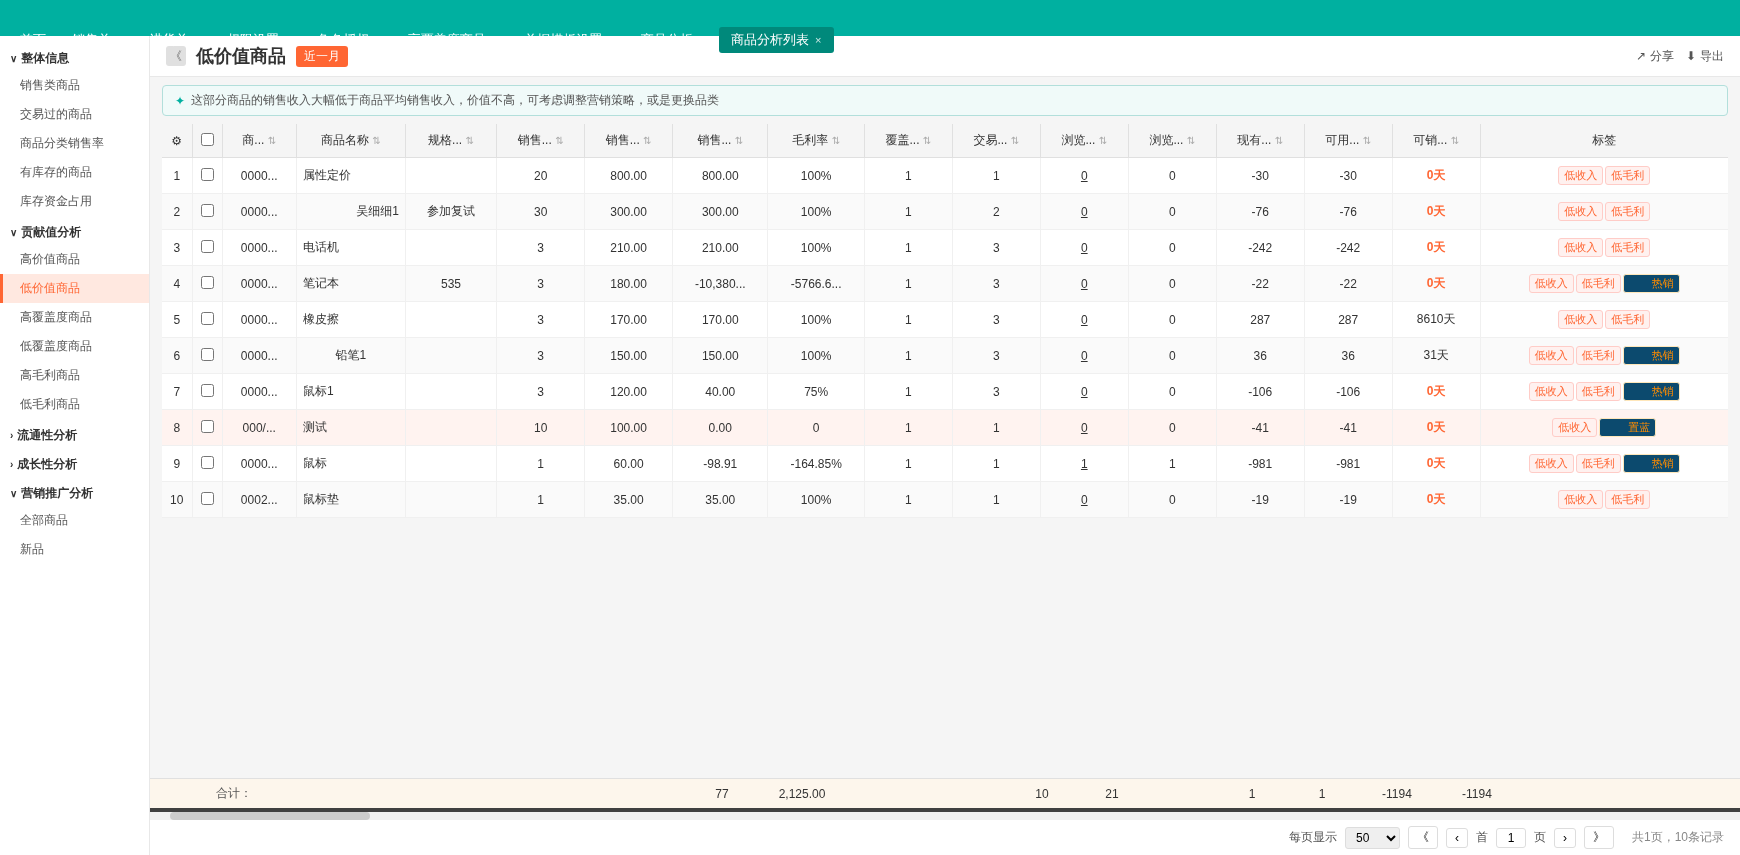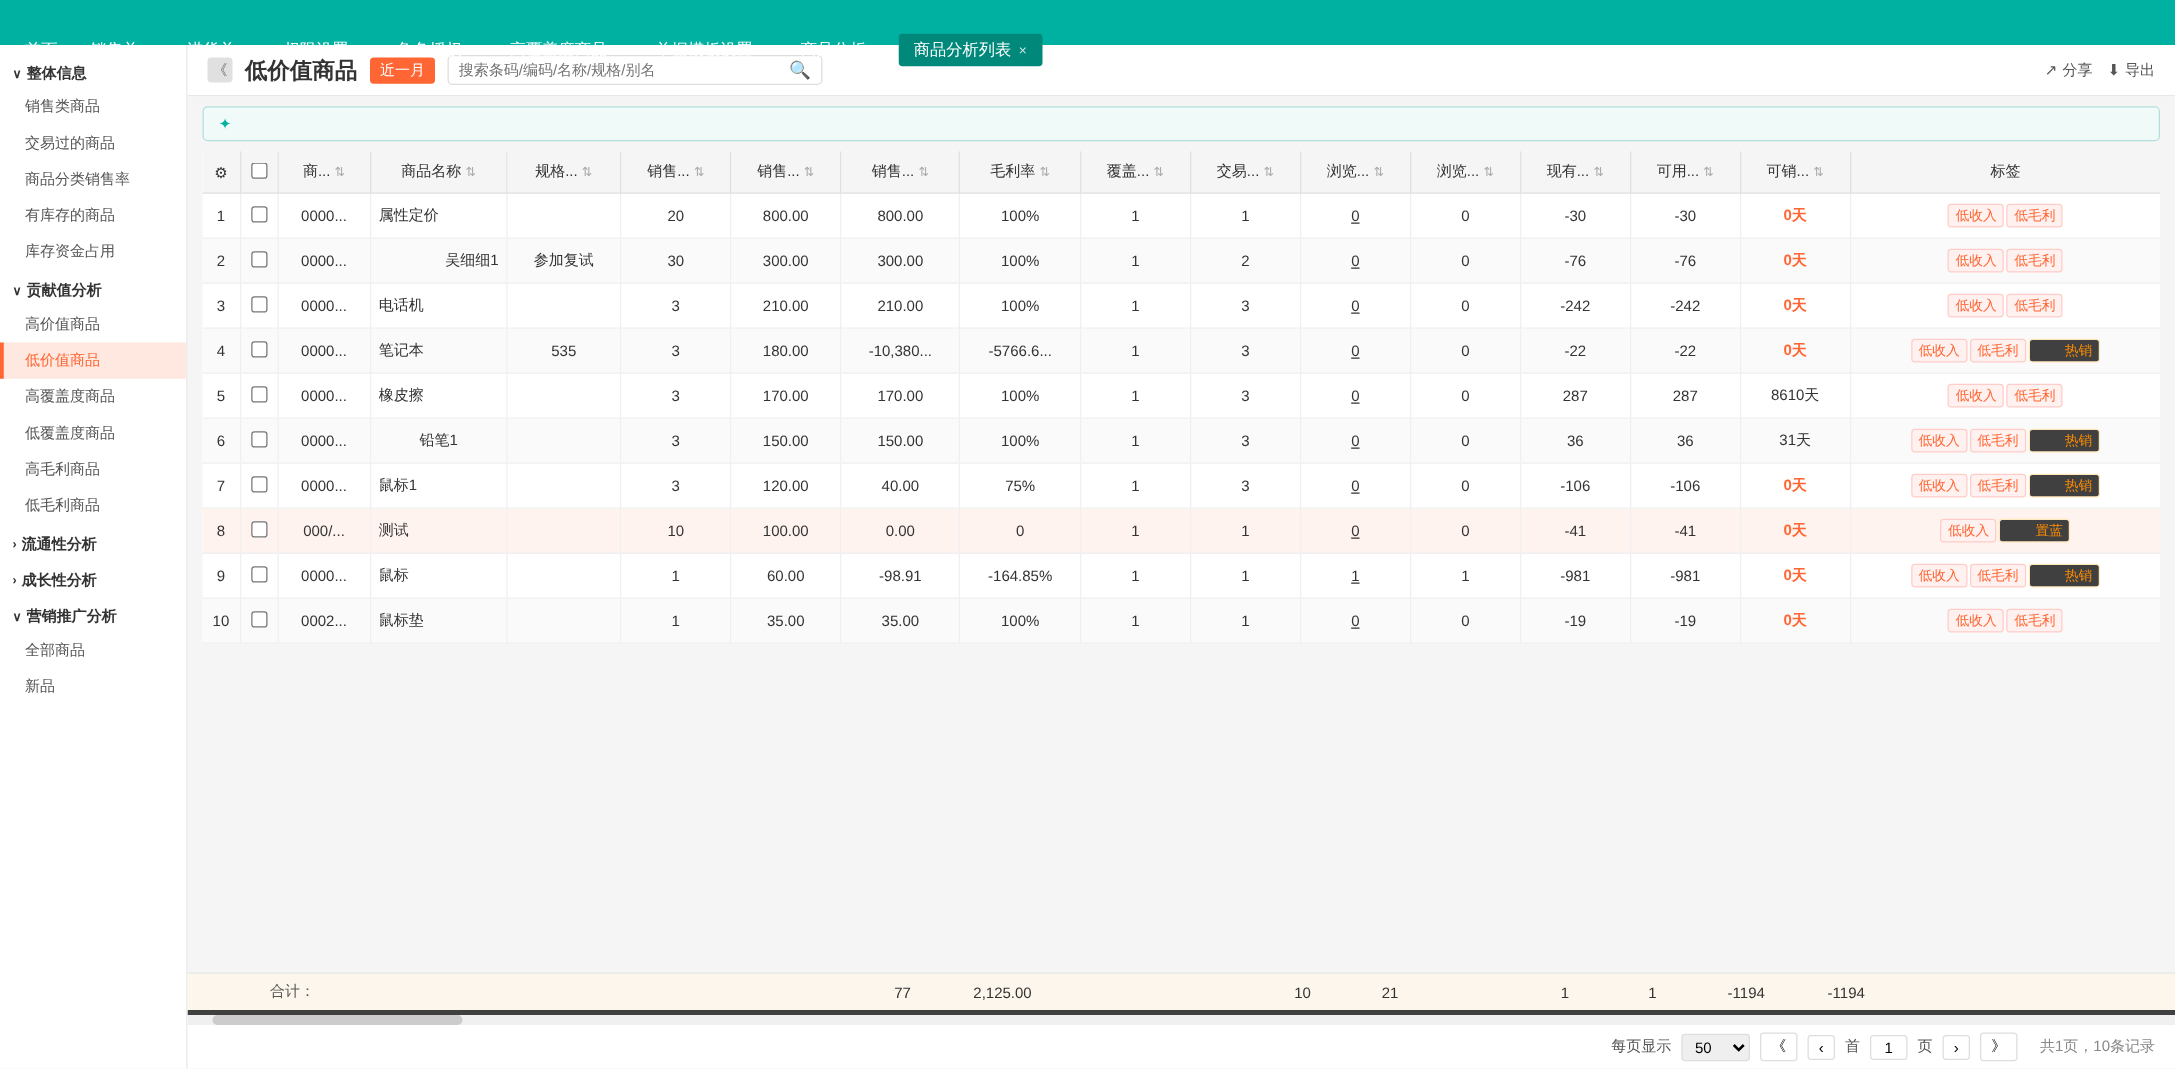--- a/index.html
+++ b/index.html
@@ -45,21 +45,21 @@
     thead th { padding: 8px 6px; border-bottom: 1px solid #e0e0e0; border-right: 1px solid #e0e0e0; text-align: center; white-space: nowrap; color: #333; font-weight: normal; cursor: pointer; position: relative; }
     thead th:last-child { border-right: none; }
     thead th .sort-icon { color: #aaa; font-size: 10px; }
     tbody tr { border-bottom: 1px solid #f0f0f0; }
     tbody tr:nth-child(even) { background: #fafafa; }
     tbody tr.highlighted { background: #fff3f0; }
     tbody td { padding: 7px 6px; border-right: 1px solid #f0f0f0; text-align: center; white-space: nowrap; }
     tbody td:last-child { border-right: none; }
     .tag { display: inline-block; padding: 1px 5px; border-radius: 3px; font-size: 11px; margin: 1px; text-align: center; }
     .tag-red { color: #ff6633; border: 1px solid #ffccc7; background: #fff1ef; }
-    .tag-orange { color: #ff8c00; border: 1px solid #ffe7ba; background: #404040; padding-left: 28px; }
+    .tag-orange { color: #ff8c00; border: 1px solid #ffe7ba; background: #0c4a6e; padding-left: 28px; }
     .days-red { color: #ff6633; font-weight: bold; }
     .days-normal { color: #333; }
     .link-underline { text-decoration: underline; color: #333; cursor: pointer; }
     .checkbox-col { width: 30px; }
     .gear-col { width: 30px; }
 
     
     .footer { background: #fff; border-top: 1px solid #e0e0e0; }
     .totals-row { display: flex; align-items: center; padding: 6px 12px; border-bottom: 4px solid #404040; background: #fdf6ec; font-size: 12px; }
     .scrollbar-row { height: 8px; background: #f0f0f0; }
@@ -145,38 +145,35 @@
     <div class="sidebar-item">全部商品</div>
     <div class="sidebar-item">新品</div>
   </div>
 
   <div class="main-content">
 
     <div class="page-header">
       <div class="collapse-btn">《</div>
       <span class="page-title">低价值商品</span>
       <span class="period-badge">近一月</span>
-      <div class="search-box">
-        <input type="text" style="background: transparent;" placeholder="搜索条码/编码/名称/规格/别名">
-        <span class="search-icon">🔍</span>
-      </div>
       <div class="header-right">
         <div class="header-btn">
           <span>↗</span>
           <span>分享</span>
         </div>
         <div class="header-btn">
           <span>⬇</span>
           <span>导出</span>
         </div>
       </div>
     </div>
 
     <div class="alert-box">
       <span class="alert-icon">✦</span>
+      <span>这部分商品的销售收入大幅低于商品平均销售收入，价值不高，可考虑调整营销策略，或是更换品类</span>
     </div>
 
     <div class="table-wrapper">
       <table>
         <thead>
           <tr>
             <th class="gear-col">⚙</th>
             <th class="checkbox-col"><input type="checkbox" style=""></th>
             <th><span>商...</span> <span class="sort-icon">⇅</span></th>
             <th><span>商品名称</span> <span class="sort-icon">⇅</span></th>

